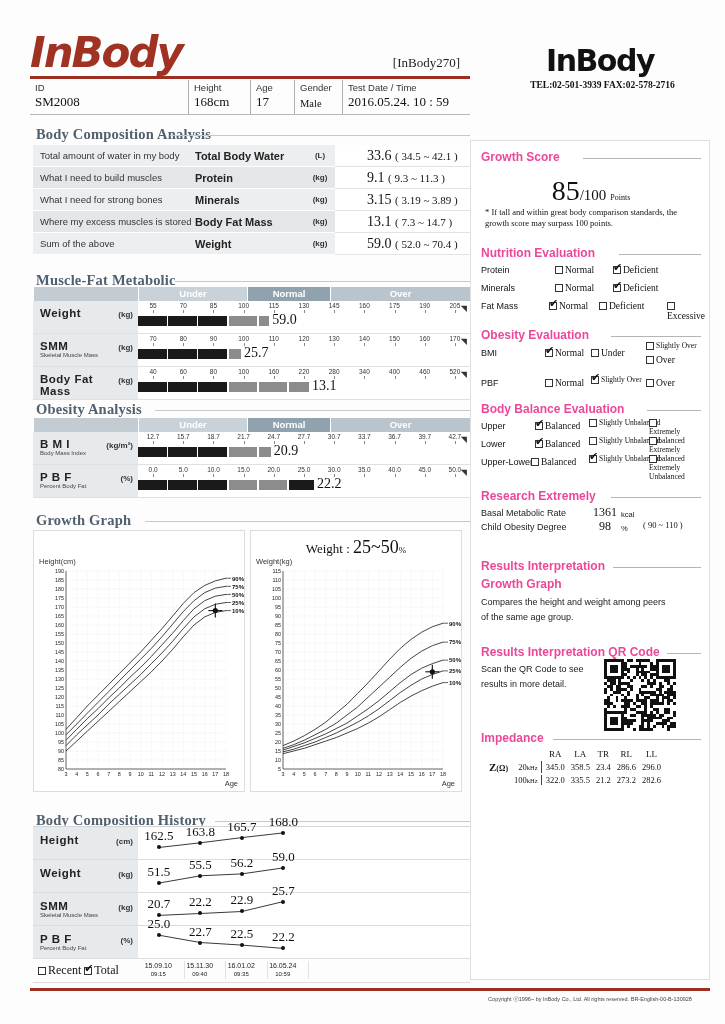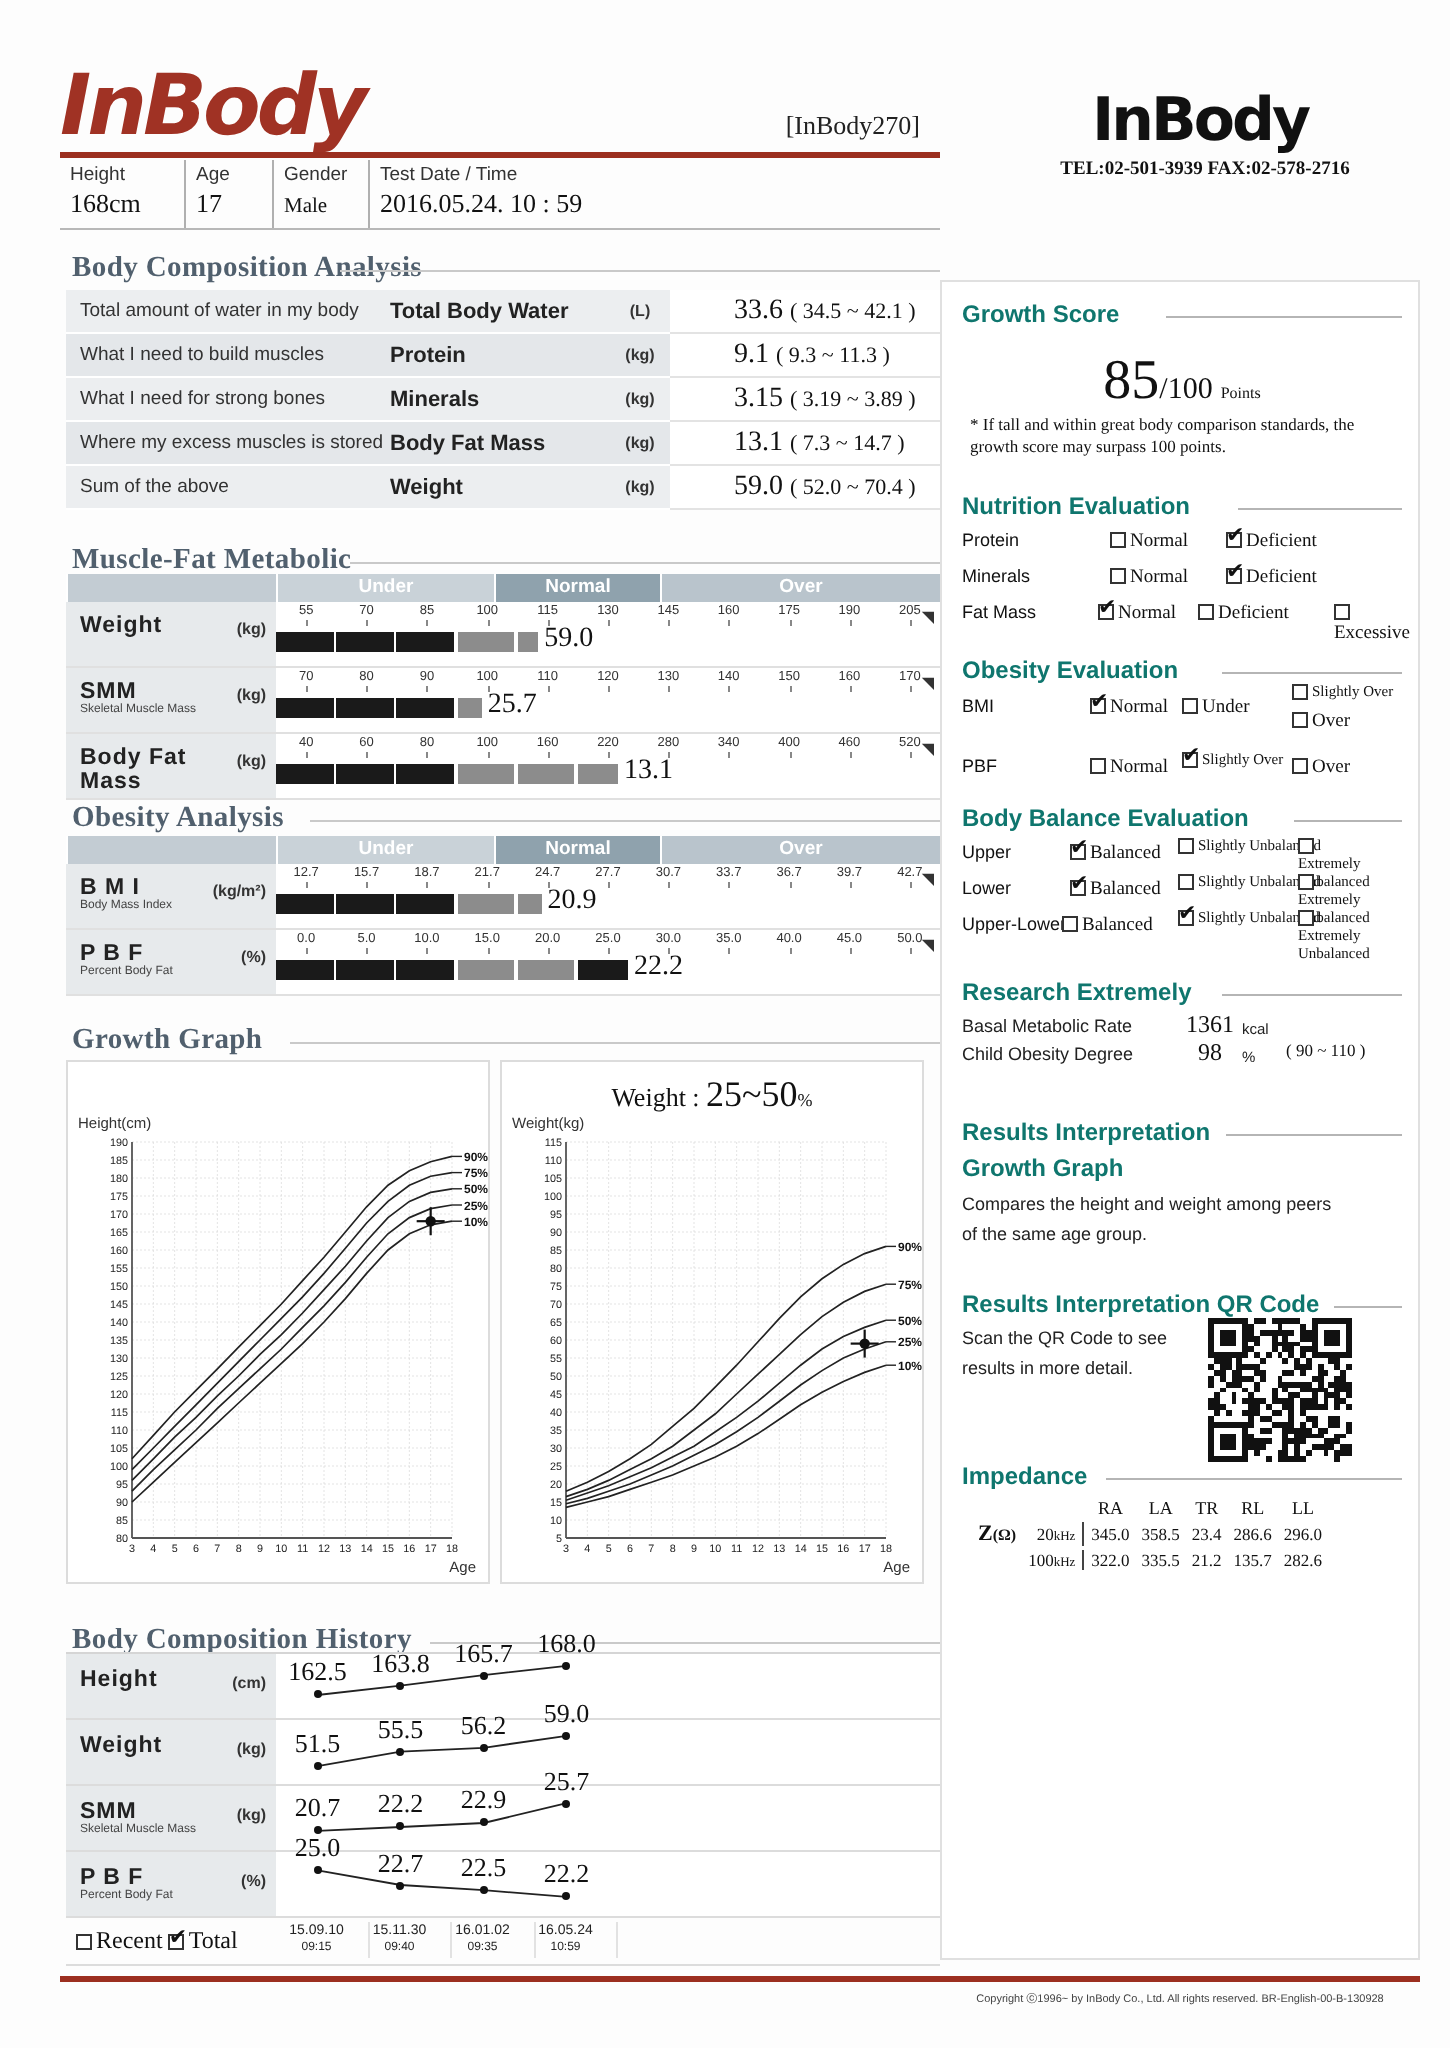--- a/index.html
+++ b/index.html
@@ -118,21 +118,21 @@
                border-right:1px solid #e2e2e2; }
   .dotpt { position:absolute; width:4px; height:4px; border-radius:50%; background:#111;
            transform:translate(-50%,-50%); }
   .dotlbl { position:absolute; font-family:"Liberation Serif", serif; font-size:13px;
             color:#111; transform:translate(-50%,-100%); white-space:nowrap; }
 
   
   .rpanel { position:absolute; left:470px; top:140px; width:240px; height:840px;
             background:#fff; border:1px solid #e0e0e0; }
   .r-title { position:absolute; font-family:"Liberation Sans", sans-serif; font-weight:bold;
-             font-size:12px; color:#0f766e; }
+             font-size:12px; color:#ec4899; }
   .r-rule { position:absolute; height:1px; background:#b5b5b5; }
   .r-txt { position:absolute; font-size:9px; color:#222; font-family:"Liberation Sans", sans-serif; }
   .r-serif { position:absolute; font-family:"Liberation Serif", serif; color:#111; }
   .chk { display:inline-block; width:8px; height:8px; border:1px solid #333;
          position:relative; vertical-align:-1px; margin-right:2px; background:#fff; }
   .chk.on::after { content:"✔"; position:absolute; left:-1px; top:-6px;
                    font-size:11px; color:#111; font-family:"DejaVu Sans", sans-serif; }
   .evrow { position:absolute; font-size:9px; font-family:"Liberation Sans", sans-serif; color:#111; }
   .opt { display:inline-block; font-family:"Liberation Serif", serif; font-size:9.5px; }
   .opt2 { display:inline-block; font-family:"Liberation Serif", serif; font-size:7.5px; line-height:8.5px;
@@ -156,20 +156,24 @@
 
   <div class="header">
     <div class="logo-main">InBody</div>
     <div class="model-tag">[InBody270]</div>
     <div class="logo-right">InBody</div>
     <div class="contact">TEL:02-501-3939   FAX:02-578-2716</div>
   </div>
   <div class="rule-top"></div>
 
   <div class="idbar">
+    <div class="idcell" style="width:158px">
+      <div class="idlabel">ID</div>
+      <div class="idvalue">SM2008</div>
+    </div>
     <div class="idcell" style="width:62px">
       <div class="idlabel">Height</div>
       <div class="idvalue">168cm</div>
     </div>
     <div class="idcell" style="width:44px">
       <div class="idlabel">Age</div>
       <div class="idvalue">17</div>
     </div>
     <div class="idcell" style="width:48px">
       <div class="idlabel">Gender</div>
@@ -1487,21 +1491,21 @@
             <td>23.4</td>
             <td>286.6</td>
             <td>296.0</td>
           </tr>
           <tr>
             <td></td>
             <td class="rl">100<span style="font-size:6.5px">kHz</span></td>
             <td>322.0</td>
             <td>335.5</td>
             <td>21.2</td>
-            <td>135.7</td>
+            <td>273.2</td>
             <td>282.6</td>
           </tr>
         </tbody>
       </table>
   </div>
 
   <div class="rule-bot"></div>
   <div class="footer">Copyright ⓒ1996~ by InBody Co., Ltd. All rights reserved.  BR-English-00-B-130928</div>
 </div>
 

